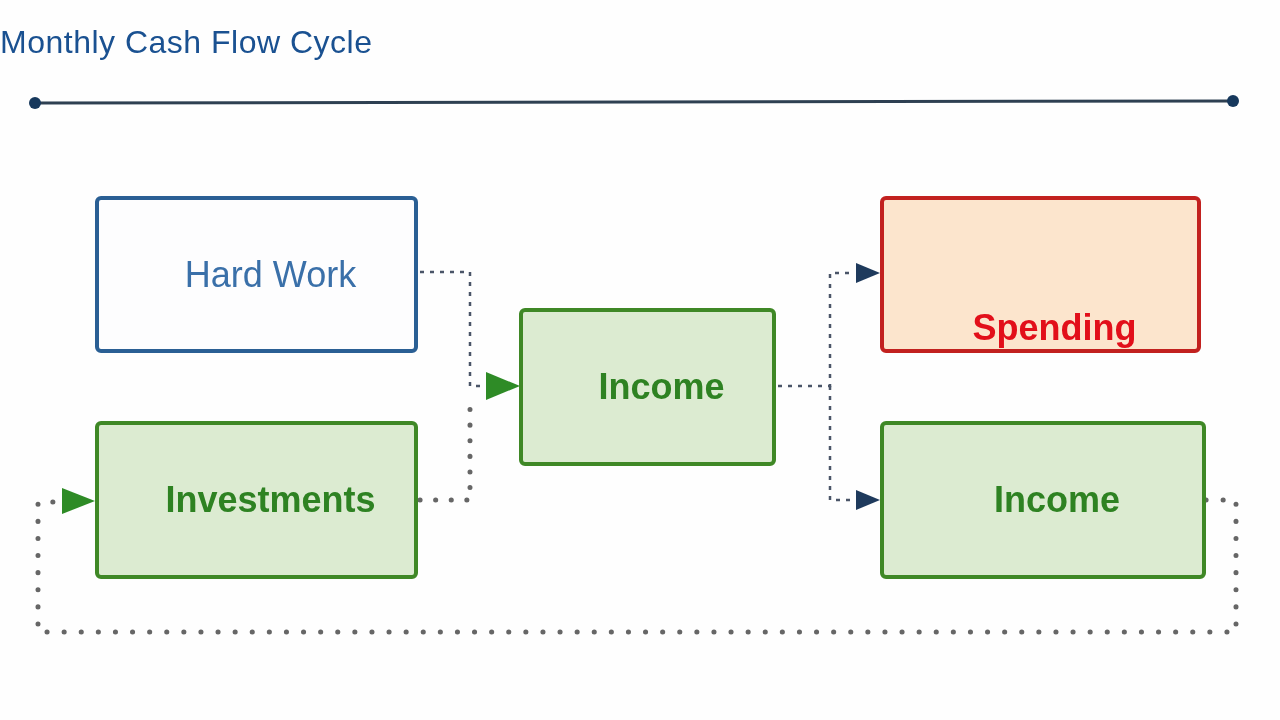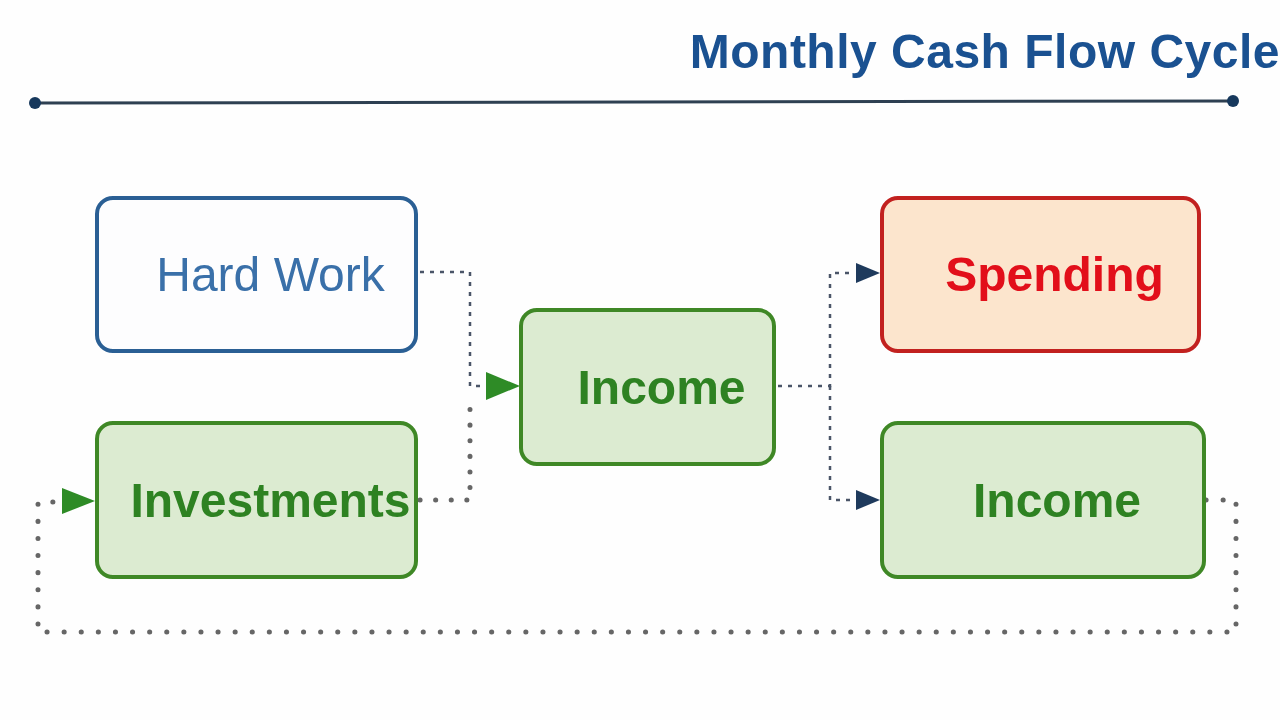--- a/index.html
+++ b/index.html
@@ -9,38 +9,38 @@
     height: 720px;
     background: #fefefe;
     overflow: hidden;
     font-family: "Liberation Sans", sans-serif;
   }
   .title {
     position: absolute;
     top: 24px;
     left: 0;
     width: 100%;
-    text-align: right;
-    font-size: 48px;
-    font-weight: bold;
+    text-align: left;
+    font-size: 32px;
+    font-weight: normal;
     color: #1a5191;
     letter-spacing: 0.5px;
   }
   svg.overlay {
     position: absolute;
     top: 0; left: 0;
     width: 1280px; height: 720px;
   }
   .node {
     position: absolute;
     display: flex;
     align-items: center;
     justify-content: center;
-    border-radius: 18px;
-    font-size: 48px;
+    border-radius: 6px;
+    font-size: 36px;
     box-sizing: border-box;
     padding-left: 28px;
   }
   .node-hard-work {
     left: 95px; top: 196px; width: 323px; height: 157px;
     background: #fdfdfe;
     border: 4px solid #2a5f94;
     color: #3a70a9;
     font-weight: 400;
   }
@@ -57,20 +57,21 @@
     border: 4px solid #3f8826;
     color: #2e8222;
     font-weight: bold;
   }
   .node-spending {
     left: 880px; top: 196px; width: 321px; height: 157px;
     background: #fce5cd;
     border: 4px solid #c2211f;
     color: #e20f1a;
     font-weight: bold;
+    align-items: flex-end;
   }
   .node-savings {
     left: 880px; top: 421px; width: 326px; height: 158px;
     background: #dcebd1;
     border: 4px solid #3f8826;
     color: #2e8222;
     font-weight: bold;
   }
 </style>
 </head>

